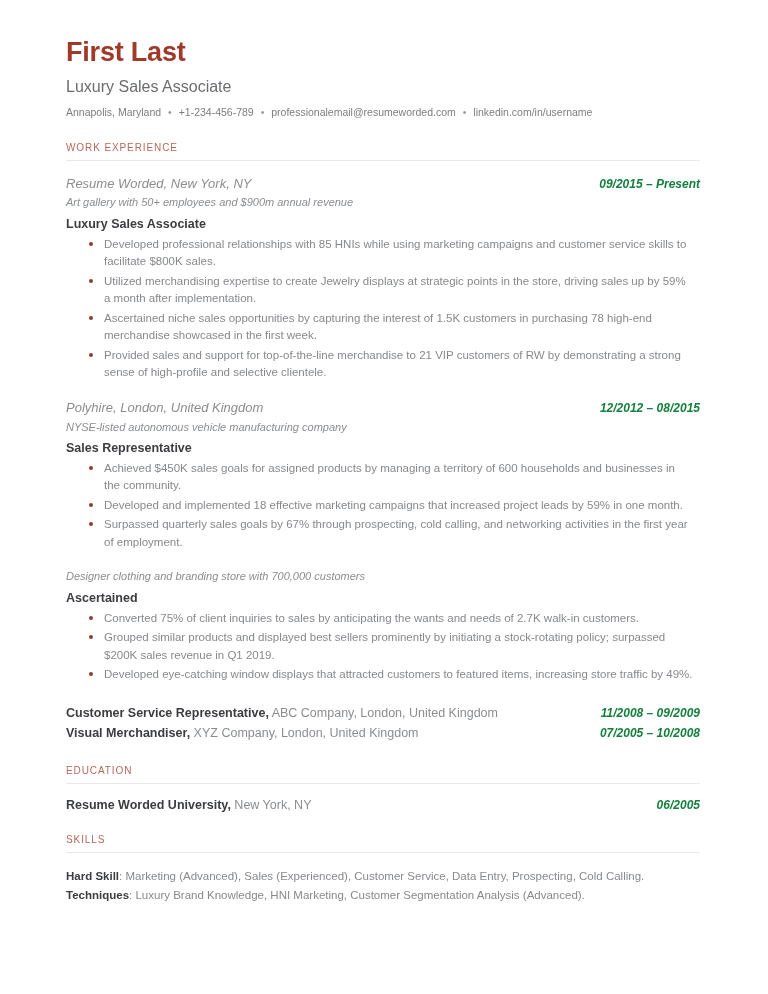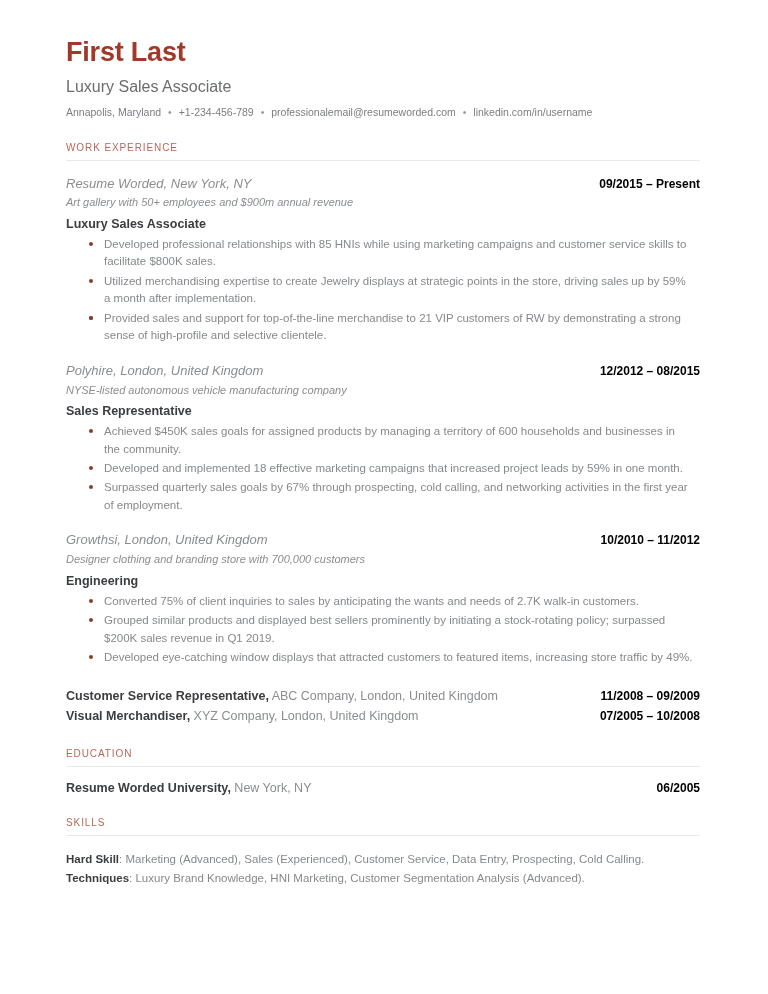--- a/index.html
+++ b/index.html
@@ -77,23 +77,24 @@
   }
   .company {
     font-size: 13px;
     color: #8a8d90;
     line-height: 1.45;
     font-style: italic;
   }
   .dates {
     font-size: 12px;
     font-weight: bold;
-    color: #000000;
+    color: #15803d;
     white-space: nowrap;
     padding-left: 14px;
+    font-style: italic;
   }
   .company-desc {
     font-size: 11px;
     font-style: italic;
     color: #8a8d90;
     line-height: 1.5;
     margin-top: 1px;
   }
   .role {
     font-size: 12.5px;
@@ -200,46 +201,42 @@
     <div class="entry">
       <div class="entry-head">
         <div class="company">Resume Worded, New York, NY</div>
         <div class="dates">09/2015 – Present</div>
       </div>
       <div class="company-desc">Art gallery with 50+ employees and $900m annual revenue</div>
       <div class="role">Luxury Sales Associate</div>
       <ul class="bullets">
         <li><span class="dot"></span><span>Developed professional relationships with 85 HNIs while using marketing campaigns and customer service skills to facilitate $800K sales.</span></li>
         <li><span class="dot"></span><span>Utilized merchandising expertise to create Jewelry displays at strategic points in the store, driving sales up by 59% a month after implementation.</span></li>
-        <li><span class="dot"></span></li>
+        <li><span class="dot"></span><span>Ascertained niche sales opportunities by capturing the interest of 1.5K customers in purchasing 78 high-end merchandise showcased in the first week.</span></li>
         <li><span class="dot"></span><span>Provided sales and support for top-of-the-line merchandise to 21 VIP customers of RW by demonstrating a strong sense of high-profile and selective clientele.</span></li>
       </ul>
     </div>
 
     <div class="entry">
       <div class="entry-head">
         <div class="company">Polyhire, London, United Kingdom</div>
         <div class="dates">12/2012 – 08/2015</div>
       </div>
       <div class="company-desc">NYSE-listed autonomous vehicle manufacturing company</div>
       <div class="role">Sales Representative</div>
       <ul class="bullets">
         <li><span class="dot"></span><span>Achieved $450K sales goals for assigned products by managing a territory of 600 households and businesses in the community.</span></li>
         <li><span class="dot"></span><span>Developed and implemented 18 effective marketing campaigns that increased project leads by 59% in one month.</span></li>
         <li><span class="dot"></span><span>Surpassed quarterly sales goals by 67% through prospecting, cold calling, and networking activities in the first year of employment.</span></li>
       </ul>
     </div>
 
     <div class="entry">
-      <div class="entry-head">
-        <div class="company">Growthsi, London, United Kingdom</div>
-        <div class="dates">10/2010 – 11/2012</div>
-      </div>
       <div class="company-desc">Designer clothing and branding store with 700,000 customers</div>
-      <div class="role">Engineering</div>
+      <div class="role">Ascertained</div>
       <ul class="bullets">
         <li><span class="dot"></span><span>Converted 75% of client inquiries to sales by anticipating the wants and needs of 2.7K walk-in customers.</span></li>
         <li><span class="dot"></span><span>Grouped similar products and displayed best sellers prominently by initiating a stock-rotating policy; surpassed $200K sales revenue in Q1 2019.</span></li>
         <li><span class="dot"></span><span>Developed eye-catching window displays that attracted customers to featured items, increasing store traffic by 49%.</span></li>
       </ul>
     </div>
 
     <div class="compact-list">
       <div class="compact-row">
         <div class="compact-text">

